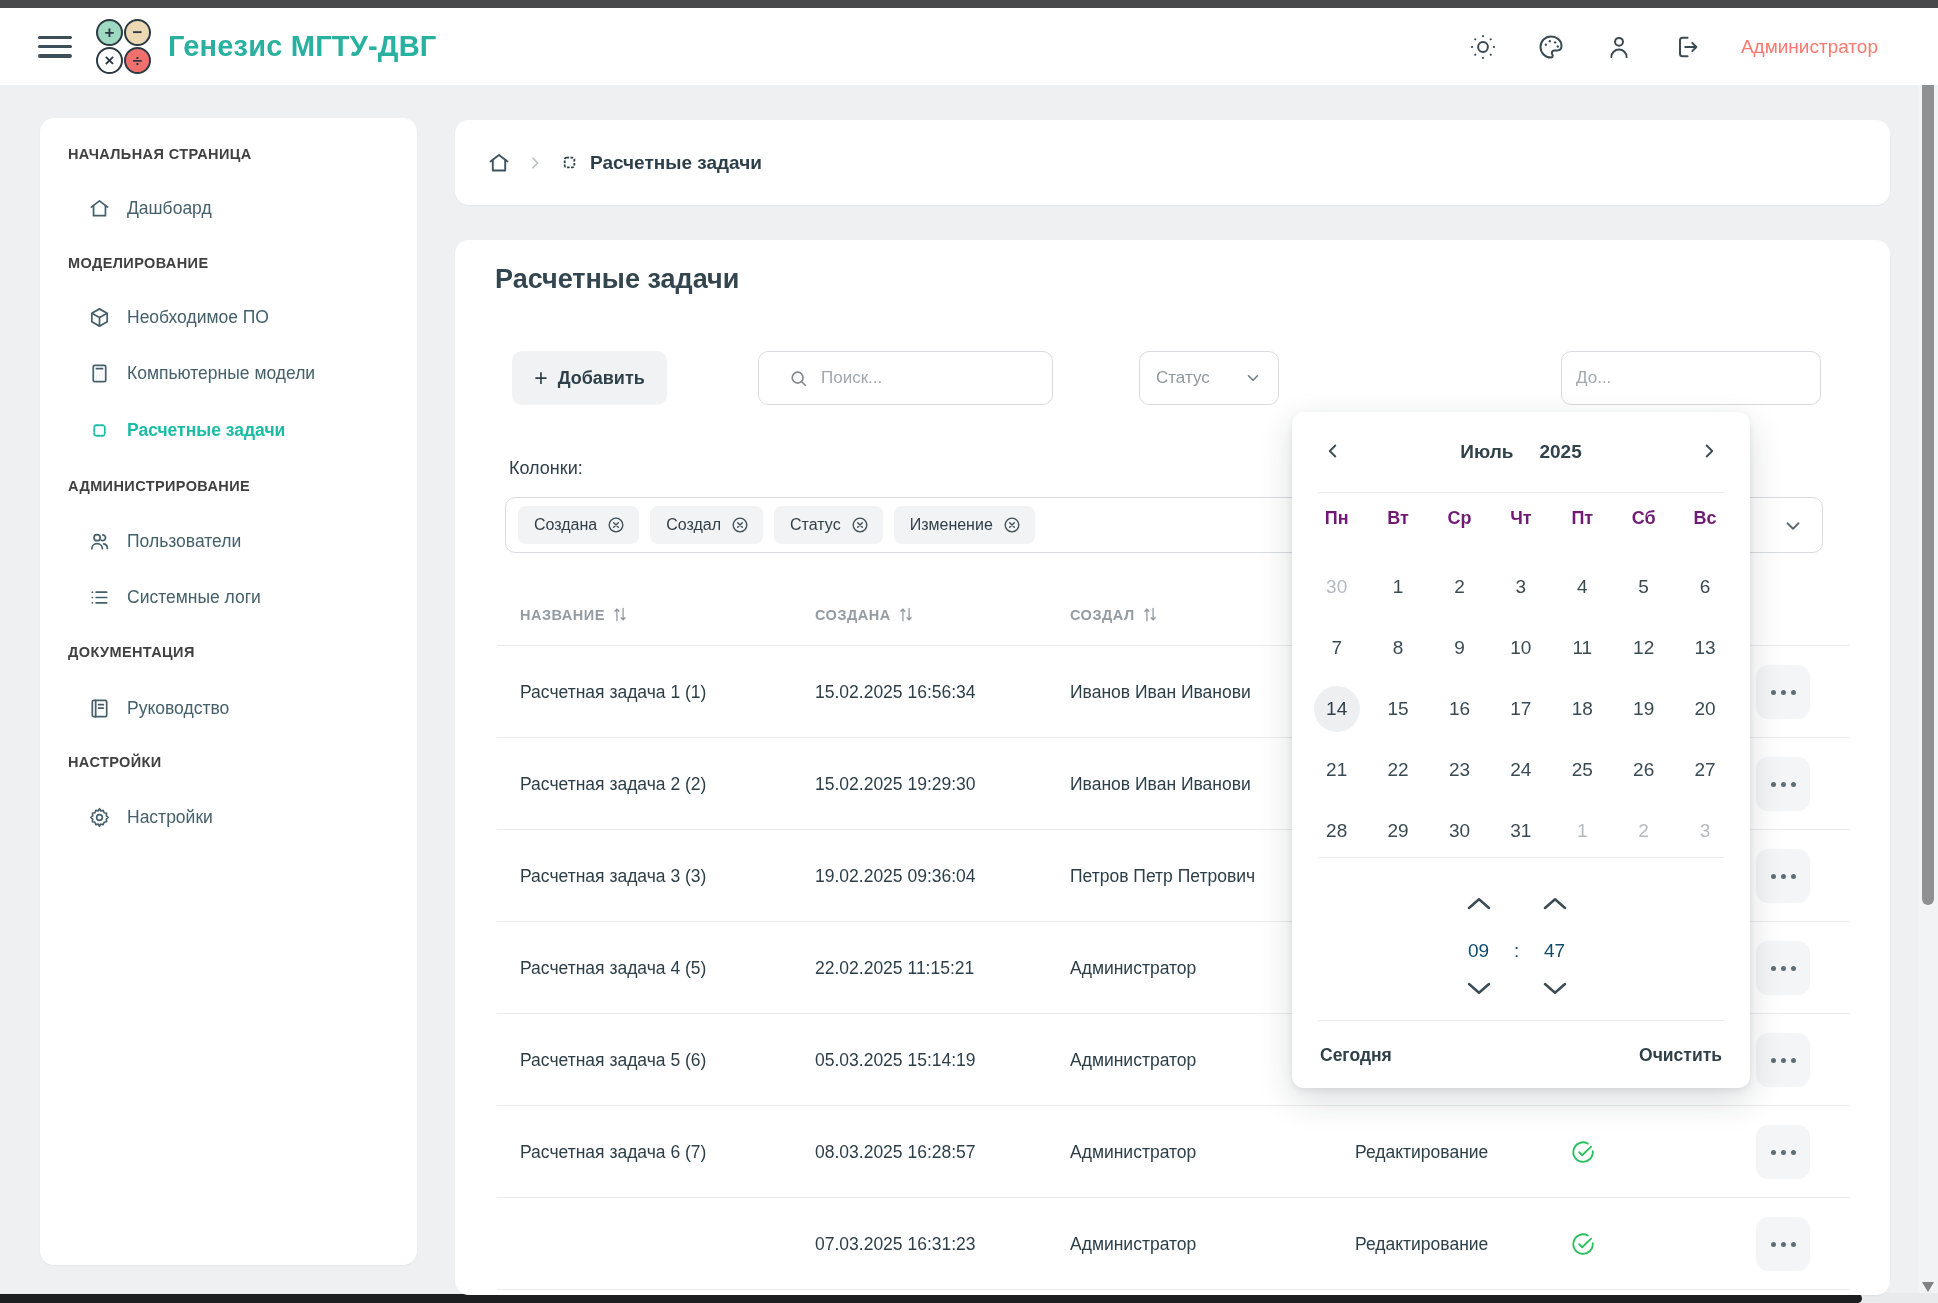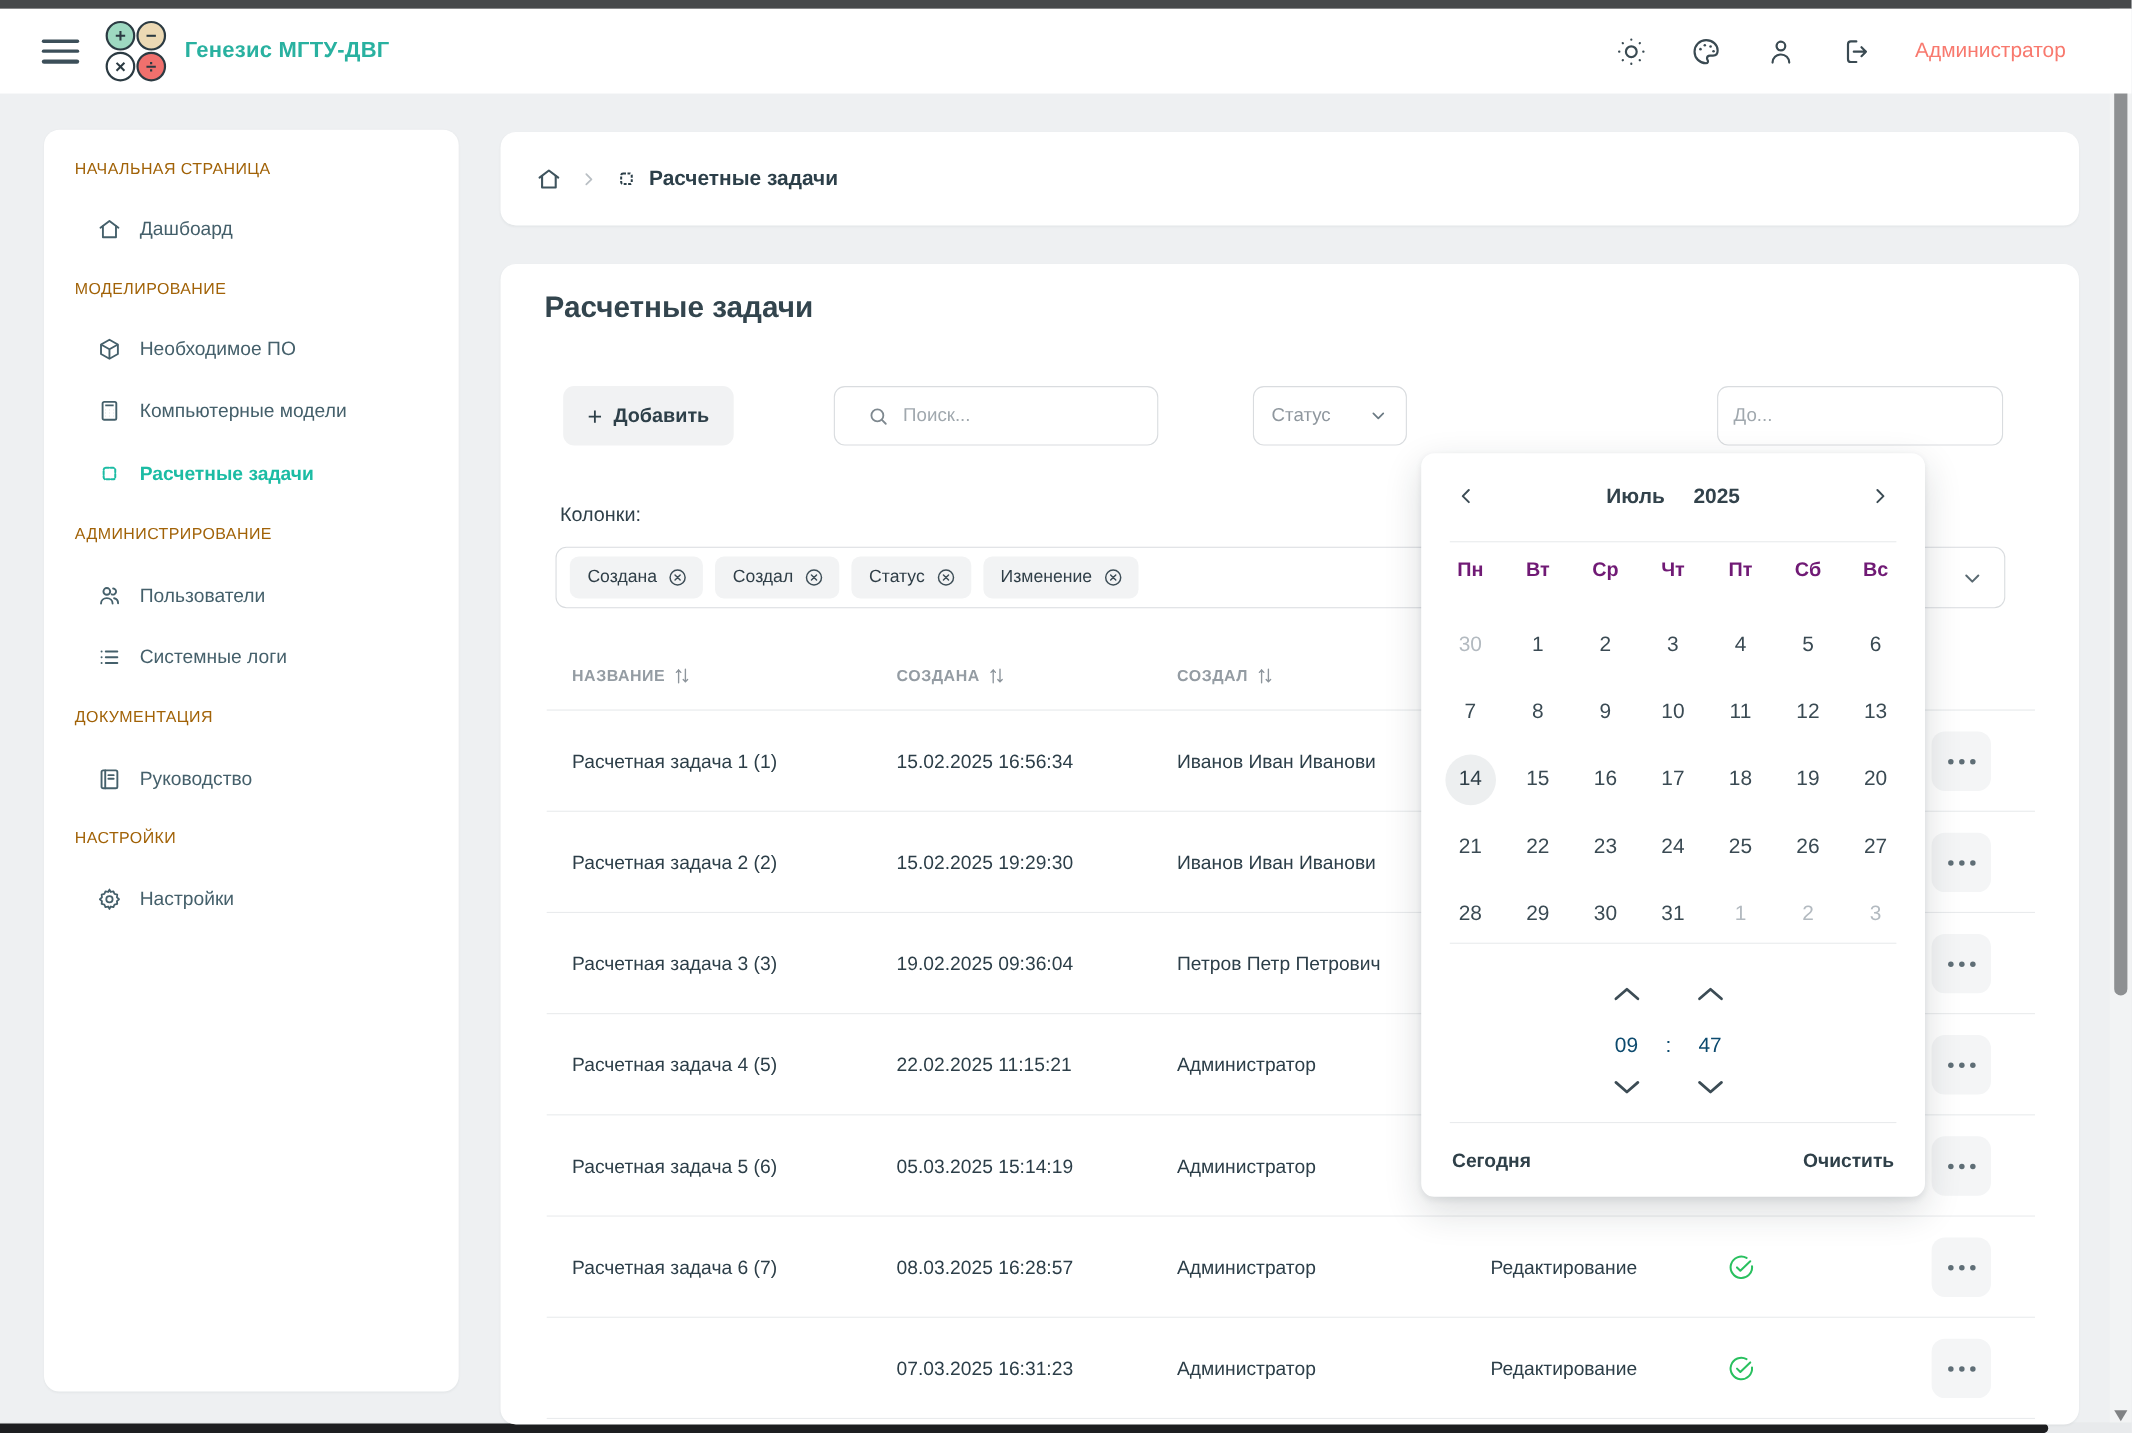--- a/index.html
+++ b/index.html
@@ -18,34 +18,34 @@
   .arr { width:0; height:0; position:absolute; }
   .arr-up { left:1922px; top:18px; border-left:6px solid transparent; border-right:6px solid transparent; border-bottom:10px solid #808284; }
   .arr-dn { left:1922px; top:1282px; border-left:6px solid transparent; border-right:6px solid transparent; border-top:10px solid #808284; }
 
   
   .header { left:0; top:8px; width:1938px; height:77px; background:#ffffff; display:flex; align-items:center; }
   .burger { margin-left:38px; width:34px; height:22px; display:flex; flex-direction:column; justify-content:space-between; cursor:pointer; }
   .burger span { display:block; height:3.2px; background:#3c4f59; border-radius:2px; }
   .logo { margin-left:24px; width:56px; height:56px; display:grid; grid-template-columns:27px 27px; grid-template-rows:27px 27px; gap:1px; }
   .lc { width:27px; height:27px; border:2.4px solid #2b3a42; border-radius:50%; display:flex; align-items:center; justify-content:center; font-weight:700; font-size:17px; color:#2b3a42; line-height:1; }
-  .app-title { margin-left:16px; font-size:20px; font-weight:600; color:#29b1a0; letter-spacing:.2px; }
+  .app-title { margin-left:16px; font-size:29px; font-weight:600; color:#29b1a0; letter-spacing:.2px; }
   .hdr-right { position:absolute; right:60px; top:0; height:77px; display:flex; align-items:center; gap:40px; }
   .hicon { color:#3a4a52; cursor:pointer; }
   .role { font-size:19px; color:#f8796e; }
 
   
   .card { background:#ffffff; border-radius:14px; box-shadow:0 1px 2px rgba(40,50,60,.05); }
   .sidebar { left:40px; top:118px; width:377px; height:1147px; }
   .crumbcard { left:455px; top:120px; width:1435px; height:85px; }
   .maincard { left:455px; top:240px; width:1435px; height:1055px; overflow:hidden; }
 
   
   .s-entry { position:absolute; height:30px; display:flex; align-items:center; }
-  .s-section { left:28px; font-size:14.5px; font-weight:400; color:#a16207; letter-spacing:.4px; }
+  .s-section { left:28px; font-size:14.5px; font-weight:700; color:#404040; letter-spacing:.4px; }
   .s-item { left:48px; gap:16px; font-size:17.5px; color:#45606b; cursor:pointer; }
   .s-item .ic { color:#45606b; }
   .s-item.active { color:#1cbca4; font-weight:700; }
   .s-item.active .ic { color:#1cbca4; }
 
   
   .crumbs { position:absolute; left:32px; top:0; height:85px; display:flex; align-items:center; gap:16px; }
   .crumb-cur { display:flex; align-items:center; gap:10px; font-size:19px; font-weight:700; color:#2c3f49; }
 
   

